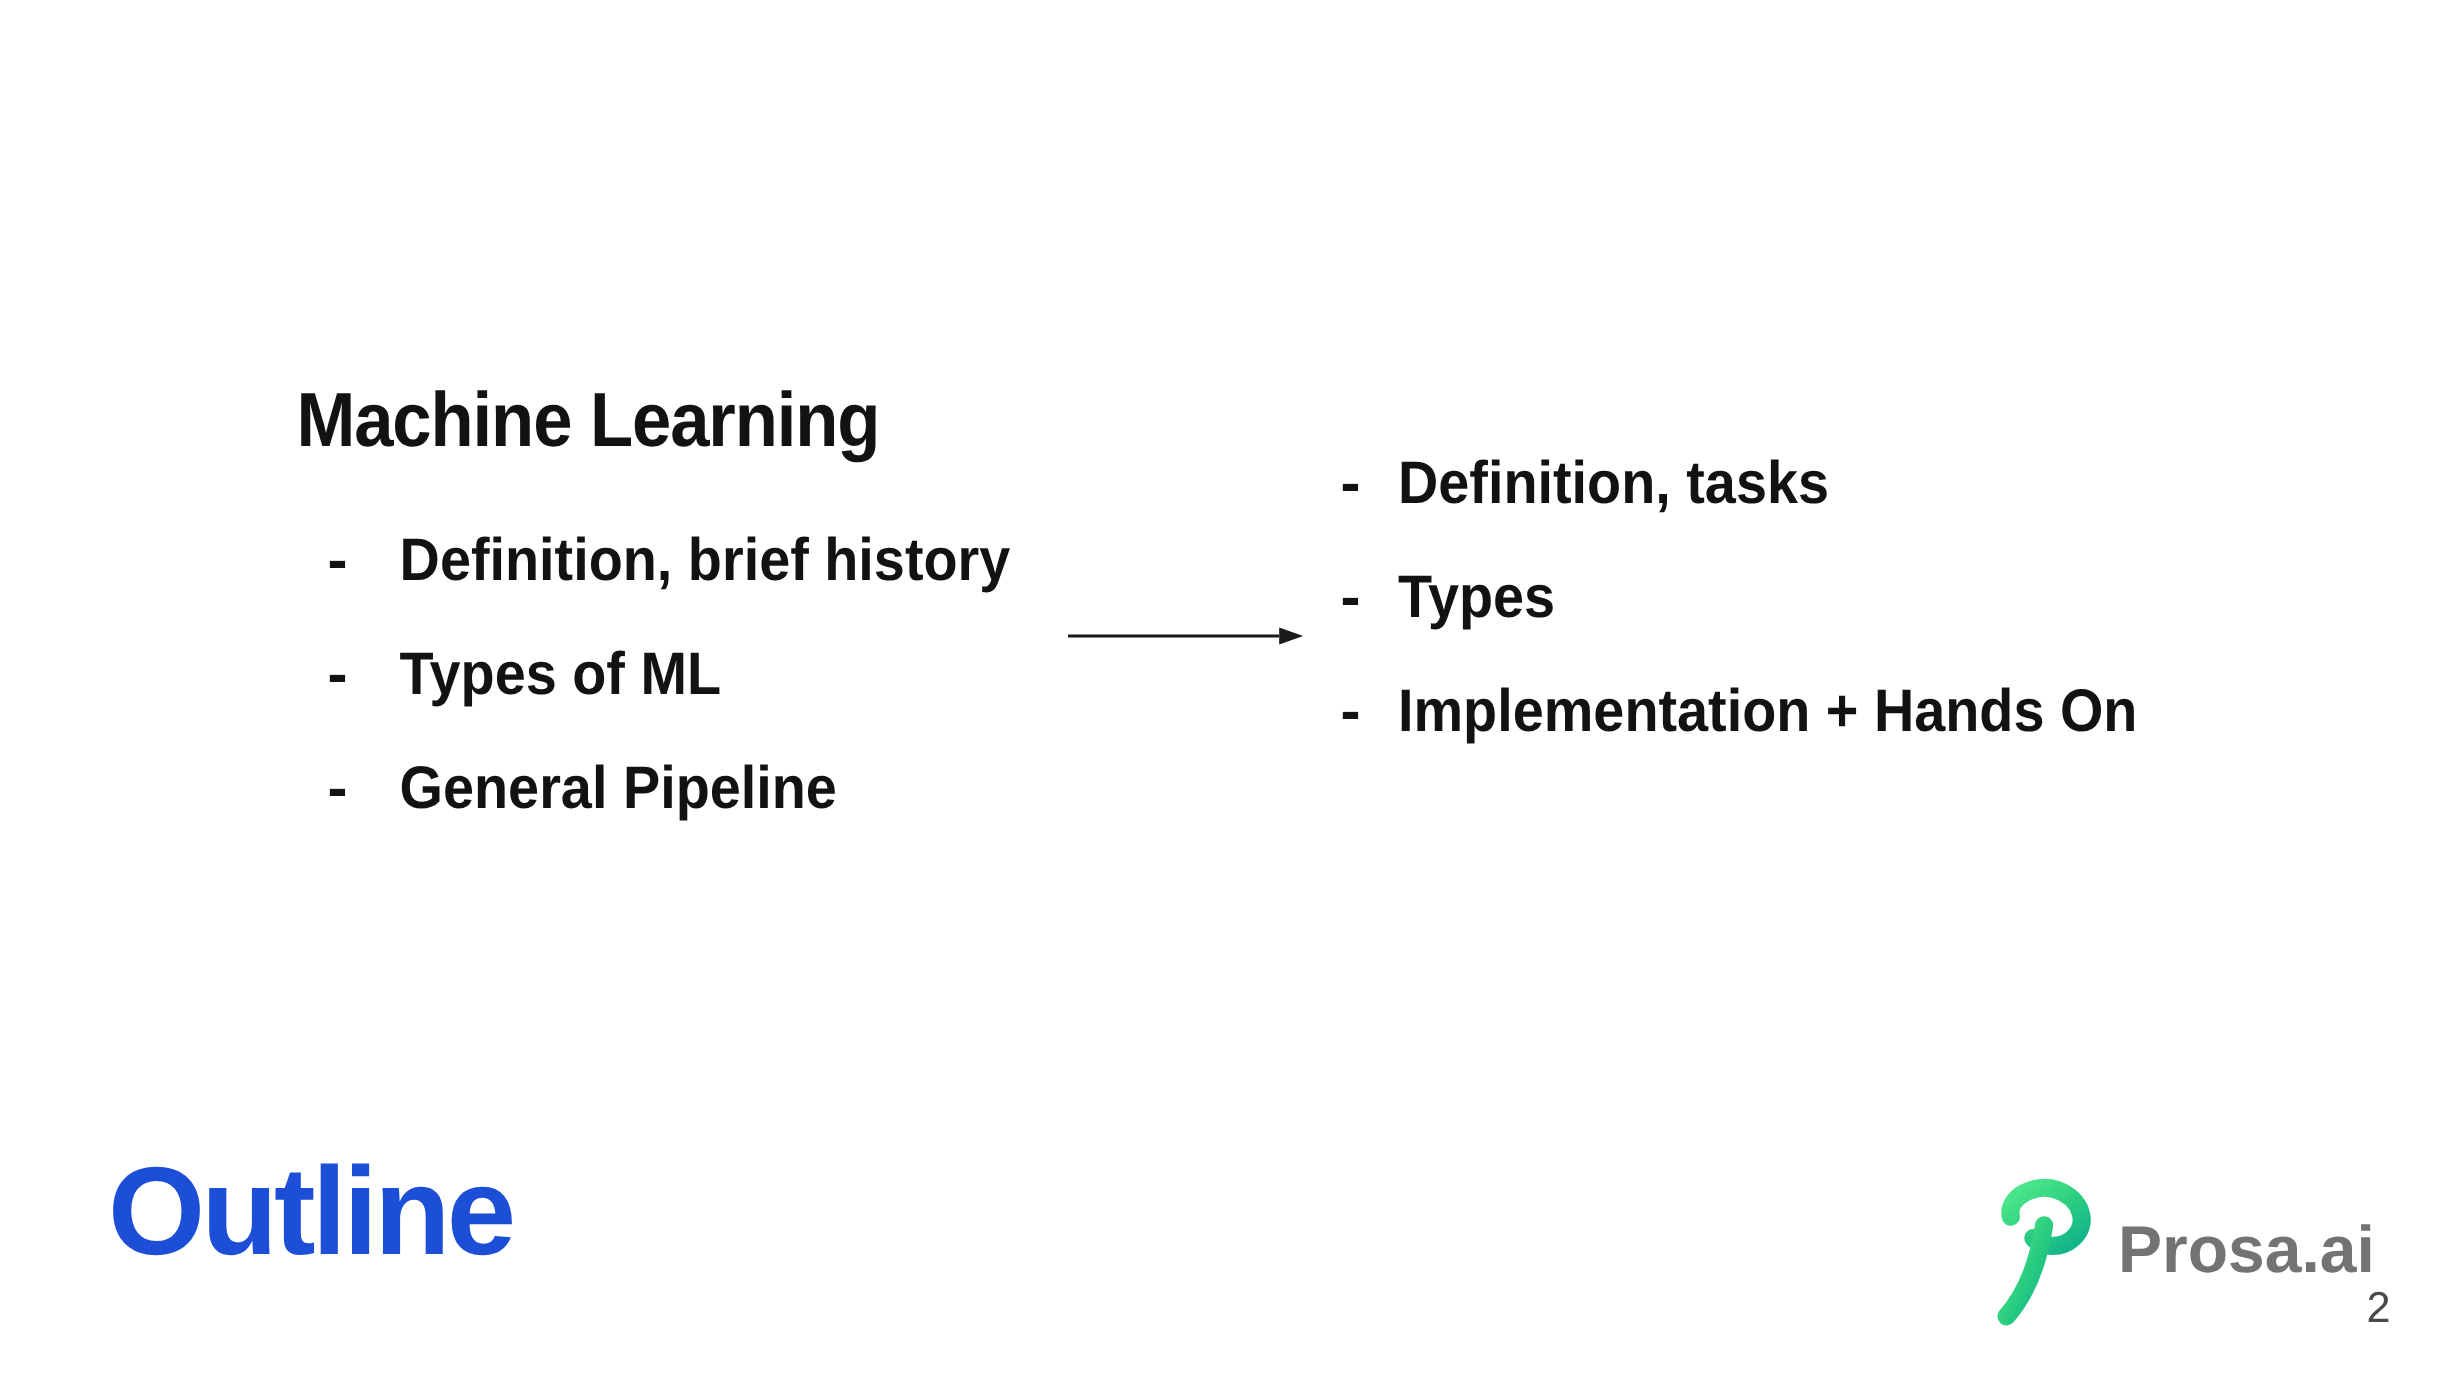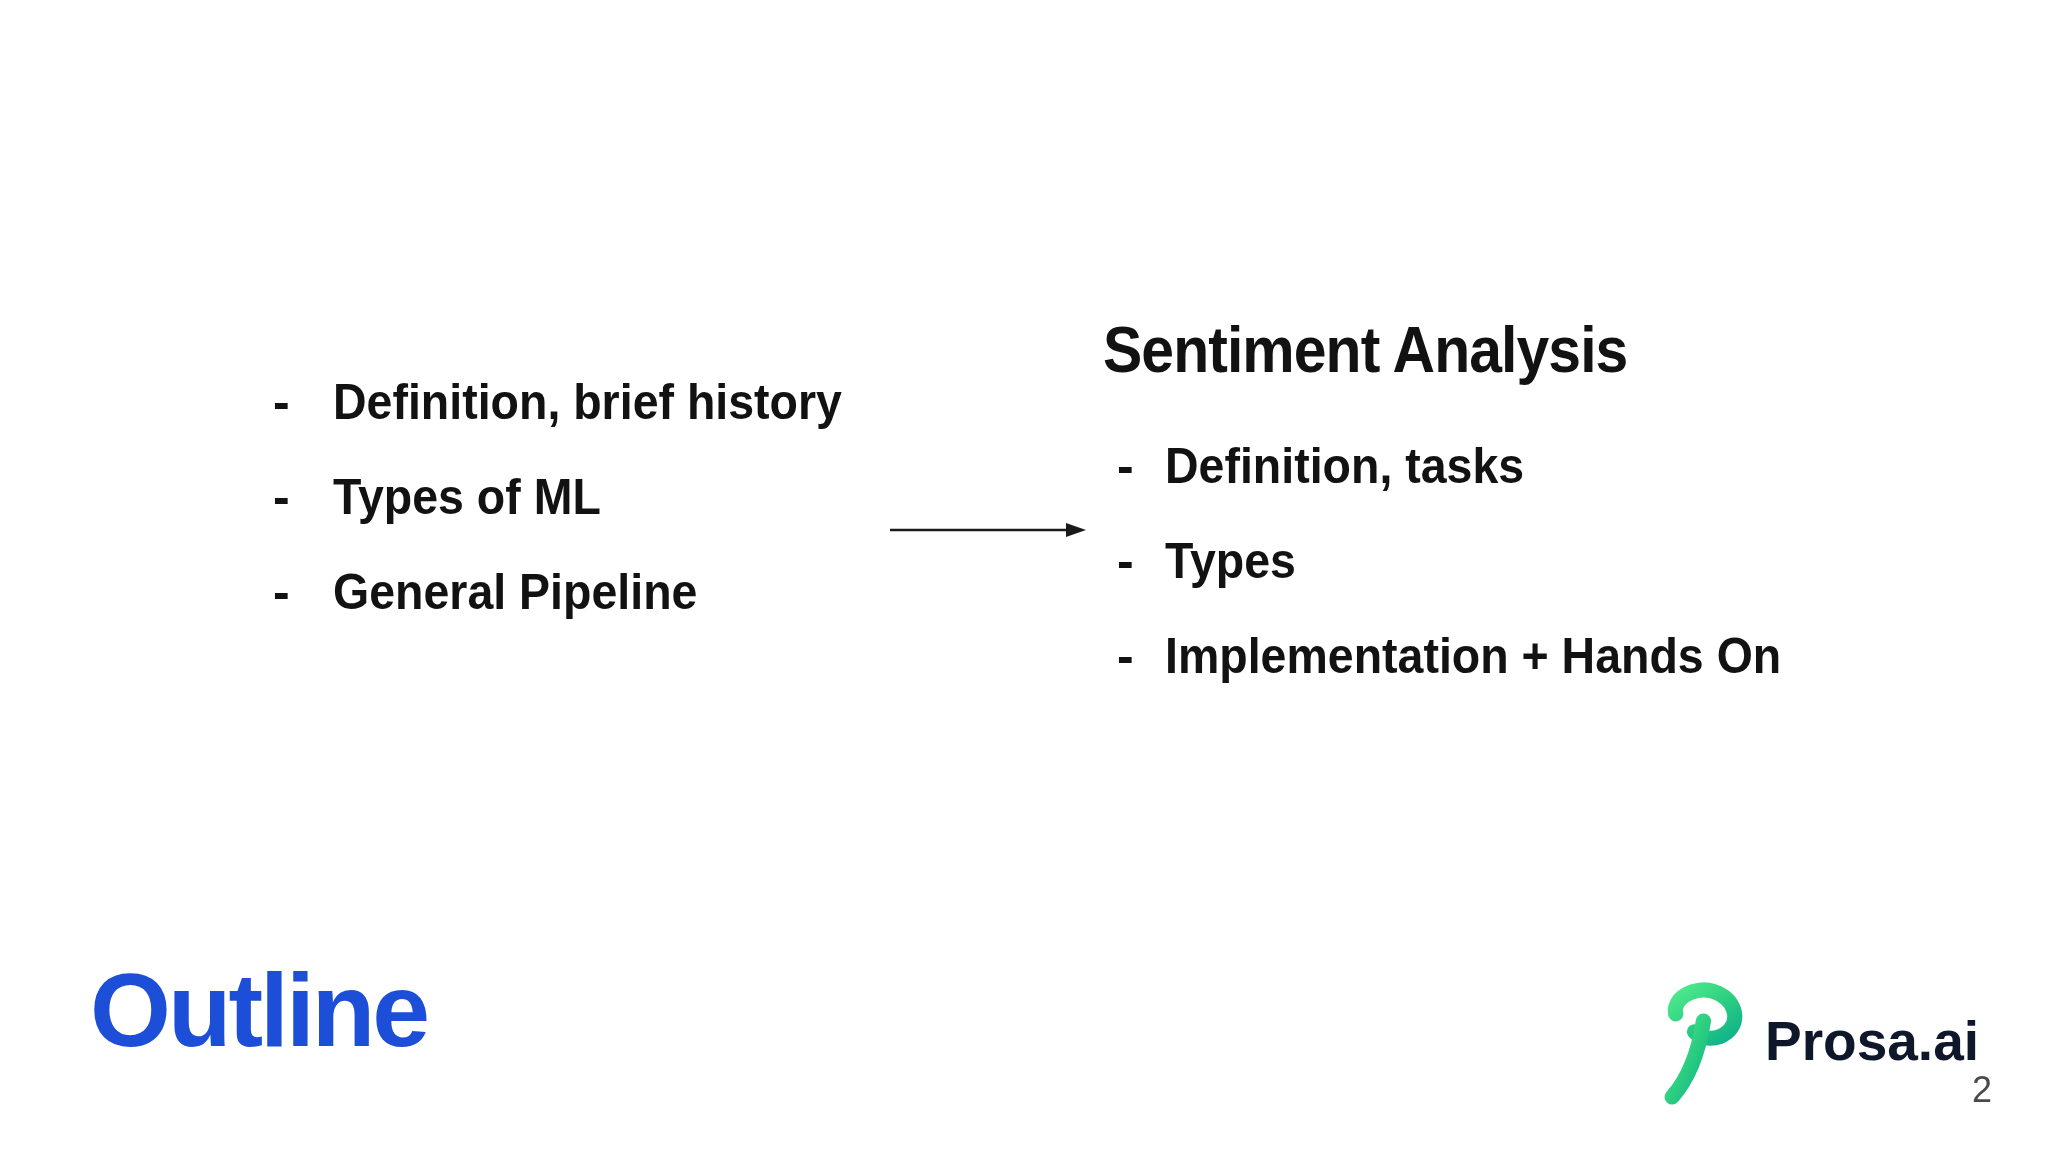--- a/index.html
+++ b/index.html
@@ -91,39 +91,42 @@
     left: 0;
     top: 0;
   }
   .brand-name {
     position: absolute;
     left: 110px;
     top: 34px;
     font-size: 55px;
     line-height: 55px;
     font-weight: 700;
-    color: #0f172a;
+    color: #737373;
     white-space: nowrap;
   }
   .page-number {
     position: absolute;
     left: 317px;
     top: 92px;
     font-size: 36px;
     line-height: 36px;
     font-weight: 400;
     color: #4a4a4a;
   }
 </style>
 </head>
 <body>
 
 <div class="slide">
 
   <div class="col col1">
+    <h2 class="col-heading">
+      <span class="hx">Machine Learning</span>
+    </h2>
     <ul class="bullet-list">
       <li class="bullet-item">
         <span class="bullet-dash">-</span>
         <span class="bullet-text">Definition, brief history</span>
       </li>
       <li class="bullet-item">
         <span class="bullet-dash">-</span>
         <span class="bullet-text">Types of ML</span>
       </li>
       <li class="bullet-item">
@@ -132,23 +135,20 @@
       </li>
     </ul>
   </div>
 
   <svg class="flow-arrow" width="200" height="26" viewBox="0 0 200 26">
     <line x1="2" y1="13" x2="178" y2="13" stroke="#1a1a1a" stroke-width="2.5"></line>
     <polygon points="178,6 198,13 178,20" fill="#1a1a1a"></polygon>
   </svg>
 
   <div class="col col2">
-    <h2 class="col-heading">
-      <span class="hx">Sentiment Analysis</span>
-    </h2>
     <ul class="bullet-list">
       <li class="bullet-item">
         <span class="bullet-dash">-</span>
         <span class="bullet-text">Definition, tasks</span>
       </li>
       <li class="bullet-item">
         <span class="bullet-dash">-</span>
         <span class="bullet-text">Types</span>
       </li>
       <li class="bullet-item">

